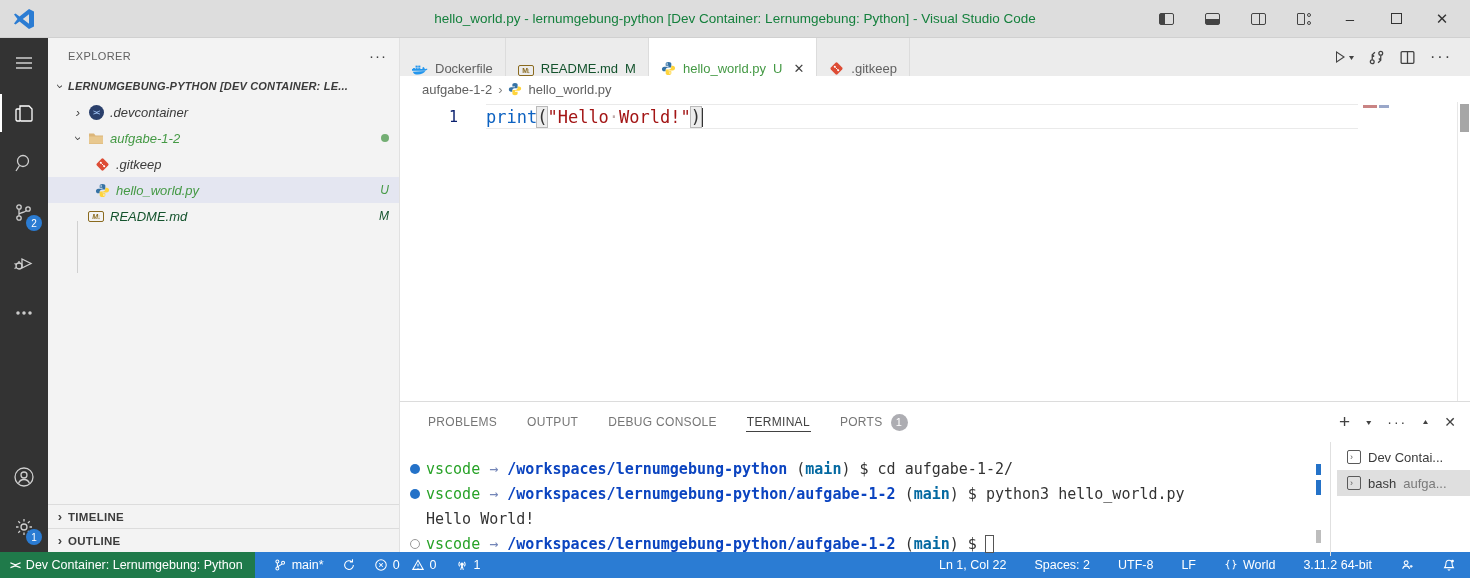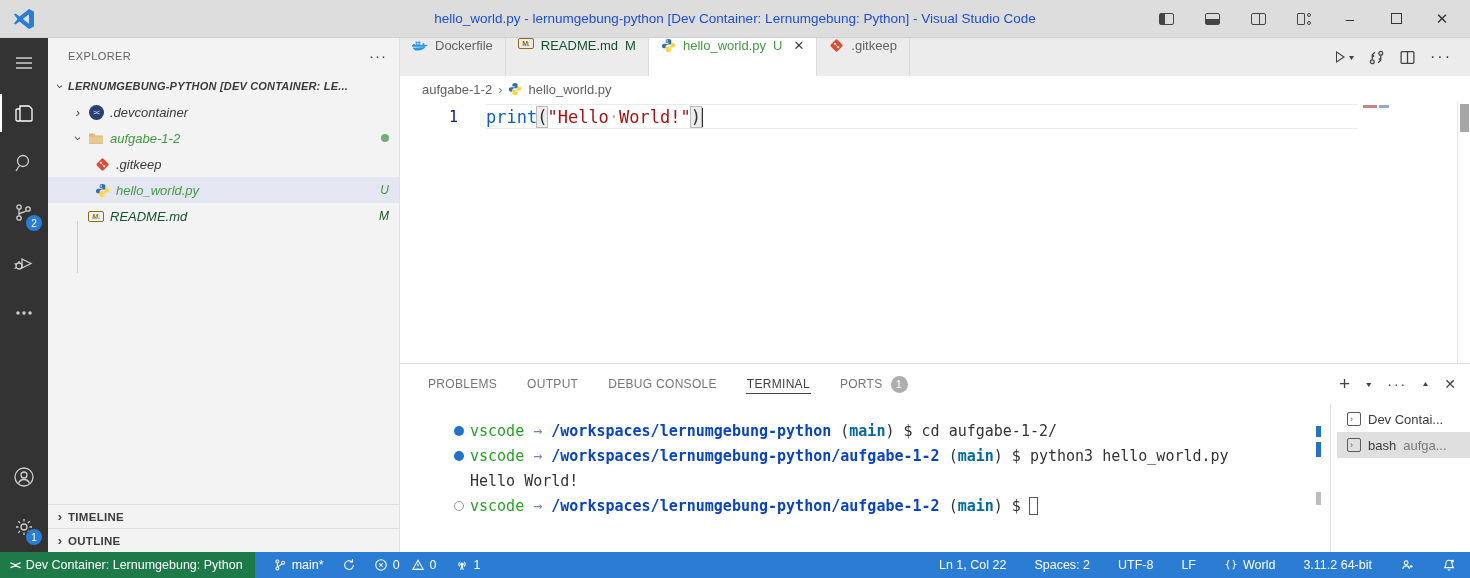--- a/index.html
+++ b/index.html
@@ -5,21 +5,21 @@
   * { margin:0; padding:0; box-sizing:border-box; }
   html,body { width:1470px; height:578px; overflow:hidden; background:#fff;
     font-family:"Liberation Sans", sans-serif; }
   .window { position:relative; width:1470px; height:578px; background:#fff; }
 
   
   .titlebar { height:38px; background:#dddddd; display:flex; align-items:center;
     border-bottom:1px solid #d0d0d0; position:relative; }
   .vscode-logo { width:24px; height:24px; margin-left:12px; }
   .titlebar-title { position:absolute; left:0; right:0; text-align:center;
-    font-size:13.5px; color:#1d4ed8; pointer-events:none; }
+    font-size:13.5px; color:#15803d; pointer-events:none; }
   .titlebar-controls { margin-left:auto; display:flex; align-items:center; gap:6px; padding-right:8px; z-index:2; }
   .tb-btn { width:40px; height:30px; display:flex; align-items:center; justify-content:center; color:#444; }
   .lay-box { width:15px; height:12px; border:1.4px solid #444; border-radius:2px; position:relative; }
   .lay-box.left::before  { content:""; position:absolute; left:0; top:0; bottom:0; width:5px; background:#444; }
   .lay-box.bottom::before{ content:""; position:absolute; left:0; right:0; bottom:0; height:4.5px; background:#444; }
   .lay-box.right::before { content:""; position:absolute; right:4.5px; top:0; bottom:0; width:1.4px; background:#444; }
   .lay-grid { width:14px; height:12px; position:relative; }
   .lay-grid i { position:absolute; border:1.3px solid #444; border-radius:1px; }
   .lay-grid i:nth-child(1){ left:0; top:0; width:8px; height:12px; }
   .lay-grid i:nth-child(2){ right:0; top:0; width:4px; height:4px; border-radius:50%; }
@@ -62,21 +62,21 @@
   
   .icon-devcontainer { width:15px; height:15px; background:#2a3f6b; border-radius:50%; color:#9fc3f5; font-size:7px; font-weight:bold;
      display:flex; align-items:center; justify-content:center; letter-spacing:-1px; }
   .icon-md { width:16px; height:11px; border:1px solid #8a6a1e; border-radius:2px; color:#8a6a1e; font-size:7px; font-weight:bold;
      display:flex; align-items:center; justify-content:center; letter-spacing:-1px; }
 
   
   .editor-region { flex:1; display:flex; flex-direction:column; position:relative; background:#fff; }
 
   .tabbar { height:38px; background:#ececec; display:flex; align-items:stretch; flex:none; }
-  .tab { display:flex; align-items:flex-start; gap:7px; padding:0 12px; font-size:13px; color:#626262;
+  .tab { display:flex; align-items:flex-end; gap:7px; padding:0 12px; font-size:13px; color:#626262;
     border-right:1px solid #dcdcdc; background:#ececec; }
   .tab.active { background:#fff; }
   .tab .close { font-size:13px; color:#424242; margin-left:4px; }
   .tab-actions { margin-left:auto; display:flex; align-items:center; gap:14px; padding-right:18px; color:#424242; }
   .tab-actions svg { width:17px; height:17px; stroke:#424242; fill:none; stroke-width:1.2; }
   .play-tri { width:0; height:0; border-left:9px solid transparent; border-left-color:transparent;
     border-top:6px solid transparent; border-bottom:6px solid transparent; border-left:9px solid #424242; position:relative; }
   .play-tri::after { content:""; position:absolute; left:-7.6px; top:-4.2px; border-left:6.2px solid #ececec;
     border-top:4.2px solid transparent; border-bottom:4.2px solid transparent; }
   .mini-chev { font-size:10px; color:#424242; transform:scaleY(.8); }
@@ -95,33 +95,33 @@
   .tok-ws { color:#bfaaaa; }
   .tok-br { color:#333; outline:1px solid #b9b9b9; background:#ededed; }
   .cursor-bar { display:inline-block; width:2px; height:19px; background:#333; vertical-align:middle; }
   .minimap { position:absolute; right:14px; top:0; width:96px; bottom:0; background:#fff; }
   .mm-mark1 { position:absolute; left:3px; top:3px; width:14px; height:3px; background:#c98484; }
   .mm-mark2 { position:absolute; left:19px; top:3px; width:10px; height:3px; background:#9aa7c9; }
   .ed-scrollbar { position:absolute; right:0; top:0; bottom:0; width:13px; border-left:1px solid #e7e7e7; }
   .ed-thumb { position:absolute; top:2px; left:2px; width:9px; height:28px; background:#a6a6a6; }
 
   
-  .panel { position:absolute; left:0; right:0; bottom:0; height:189px; background:#fff; border-top:1px solid #dcdcdc; display:flex; flex-direction:column; }
+  .panel { position:absolute; left:0; right:0; bottom:0; height:151px; background:#fff; border-top:1px solid #dcdcdc; display:flex; flex-direction:column; }
   .panel-header { height:40px; display:flex; align-items:center; padding:0 14px 0 27px; flex:none; }
   .ptab { font-size:12px; color:#767676; margin-right:28px; letter-spacing:.3px; padding:12px 1px; position:relative; display:flex; align-items:center; gap:8px; }
   .ptab.active { color:#424242; }
   .ptab.active::after { content:""; position:absolute; left:0; right:0; bottom:9px; height:1px; background:#424242; }
   .ptab-badge { width:17px; height:17px; border-radius:50%; background:#adadb2; color:#fff; font-size:11px;
      display:flex; align-items:center; justify-content:center; }
   .panel-actions { margin-left:auto; display:flex; align-items:center; gap:16px; color:#424242; font-size:14px; }
   .pa-plus { font-size:19px; font-weight:300; }
   .panel-body { flex:1; display:flex; position:relative; }
   .term-main { width:930px; position:relative; padding:14px 0 0 26px;
      font-family:"DejaVu Sans Mono", monospace; font-size:15px; color:#333; }
-  .term-line { height:25px; display:flex; align-items:center; white-space:pre; position:relative;margin-left:44px; }
+  .term-line { height:25px; display:flex; align-items:center; white-space:pre; position:relative; }
   .term-deco { position:absolute; left:-16px; width:10px; height:10px; border-radius:50%; }
   .term-deco.done { background:#2472c8; }
   .term-deco.pending { border:1.4px solid #999; }
   .tl-user { color:#27a227; }
   .tl-arrow { color:#7486b8; }
   .tl-path { color:#0b44c0; font-weight:bold; }
   .tl-paren { color:#333; }
   .tl-branch { color:#0369a1; font-weight:bold; }
   .term-cursor { display:inline-block; width:9px; height:18px; border:1px solid #555; margin-left:8px; }
   .term-marks { position:absolute; left:916px; top:20px; width:6px; }

